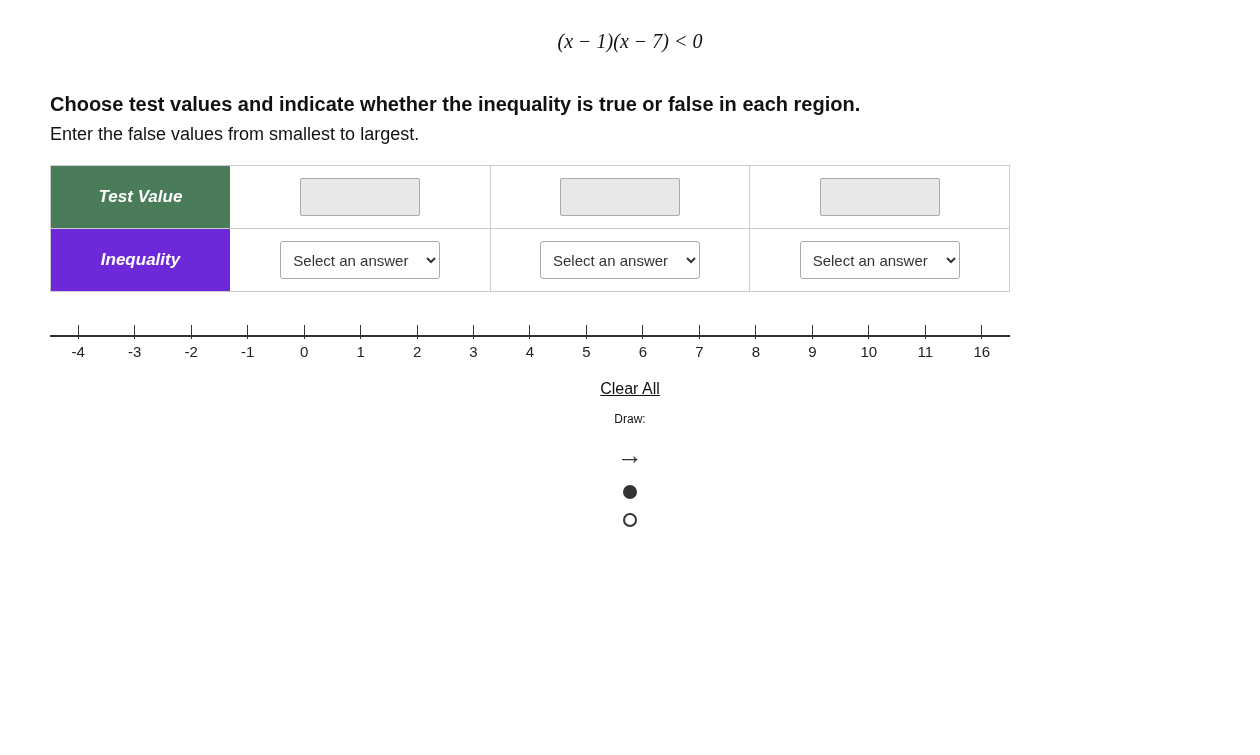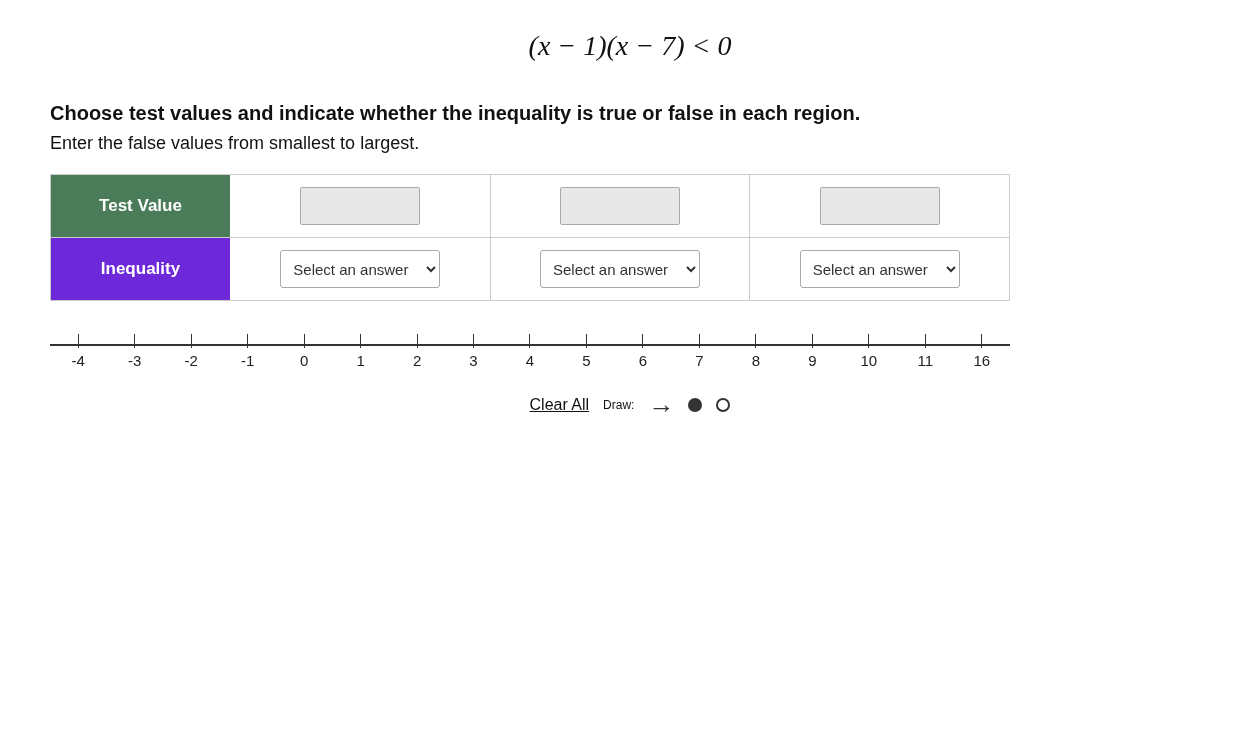--- a/index.html
+++ b/index.html
@@ -12,21 +12,21 @@
       color: #111;
     }
     .problem-title {
       font-size: 22px;
       font-weight: bold;
       margin-bottom: 18px;
       font-family: Arial, sans-serif;
     }
     .equation {
       text-align: center;
-      font-size: 28px;
+      font-size: 20px;
       margin-bottom: 40px;
       font-style: italic;
     }
     .instructions-bold {
       font-size: 20px;
       font-weight: bold;
       font-family: Arial, sans-serif;
       margin-bottom: 8px;
       margin-top: 16px;
     }
@@ -48,20 +48,21 @@
       font-weight: bold;
       font-family: Arial, sans-serif;
       font-size: 17px;
       width: 180px;
       min-width: 180px;
       display: flex;
       align-items: center;
       justify-content: center;
       padding: 16px 10px;
       border-right: 1px solid #fff;
+      font-style: italic;
     }
     .row-label.inequality-label {
       background: #6d28d9;
     }
     .cells-area {
       display: flex;
       flex: 1;
     }
     .cell {
       flex: 1;
@@ -147,20 +148,21 @@
       background: #333;
     }
     .clear-draw-row {
       display: flex;
       align-items: center;
       justify-content: center;
       margin-top: 18px;
       gap: 14px;
       font-family: Arial, sans-serif;
       font-size: 16px;
+      flex-direction: column;
     }
     .clear-btn {
       font-size: 16px;
       font-family: Arial, sans-serif;
       color: #111;
       cursor: pointer;
       background: none;
       border: none;
       text-decoration: underline;
       padding: 0;

